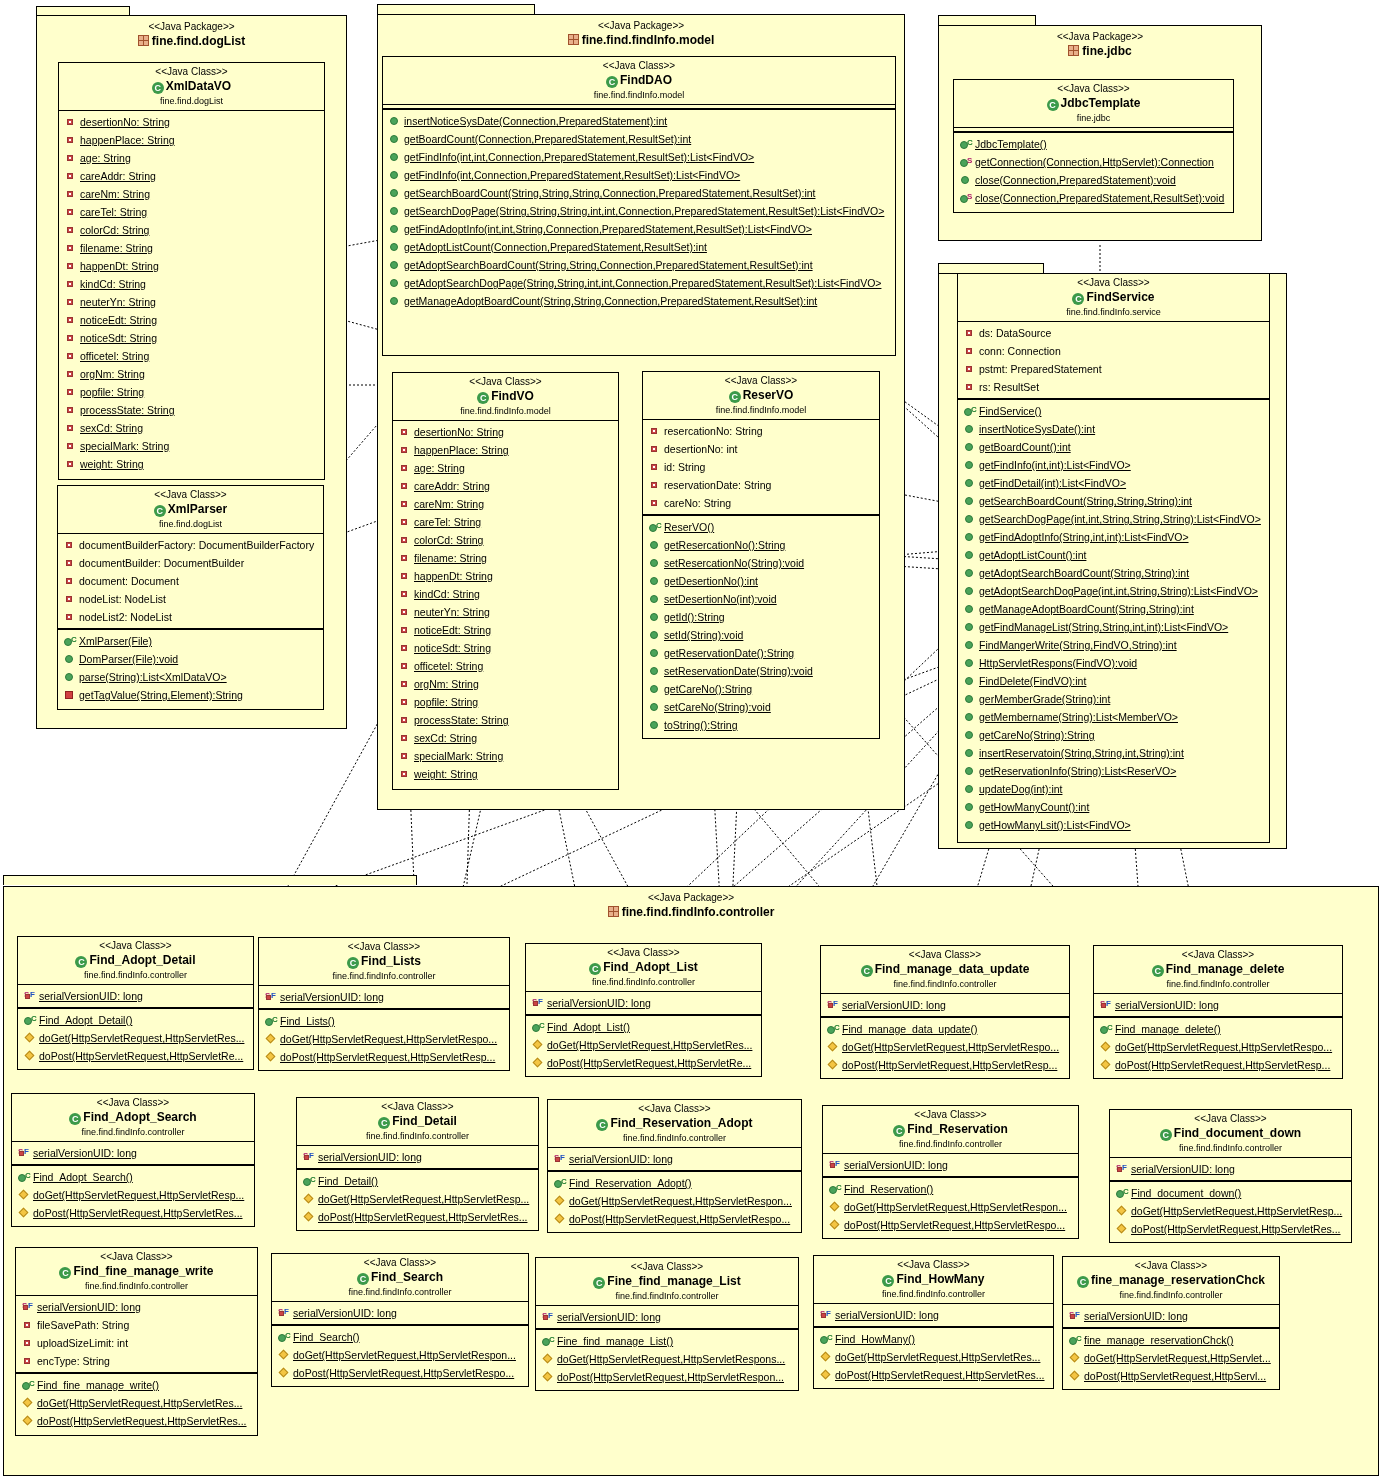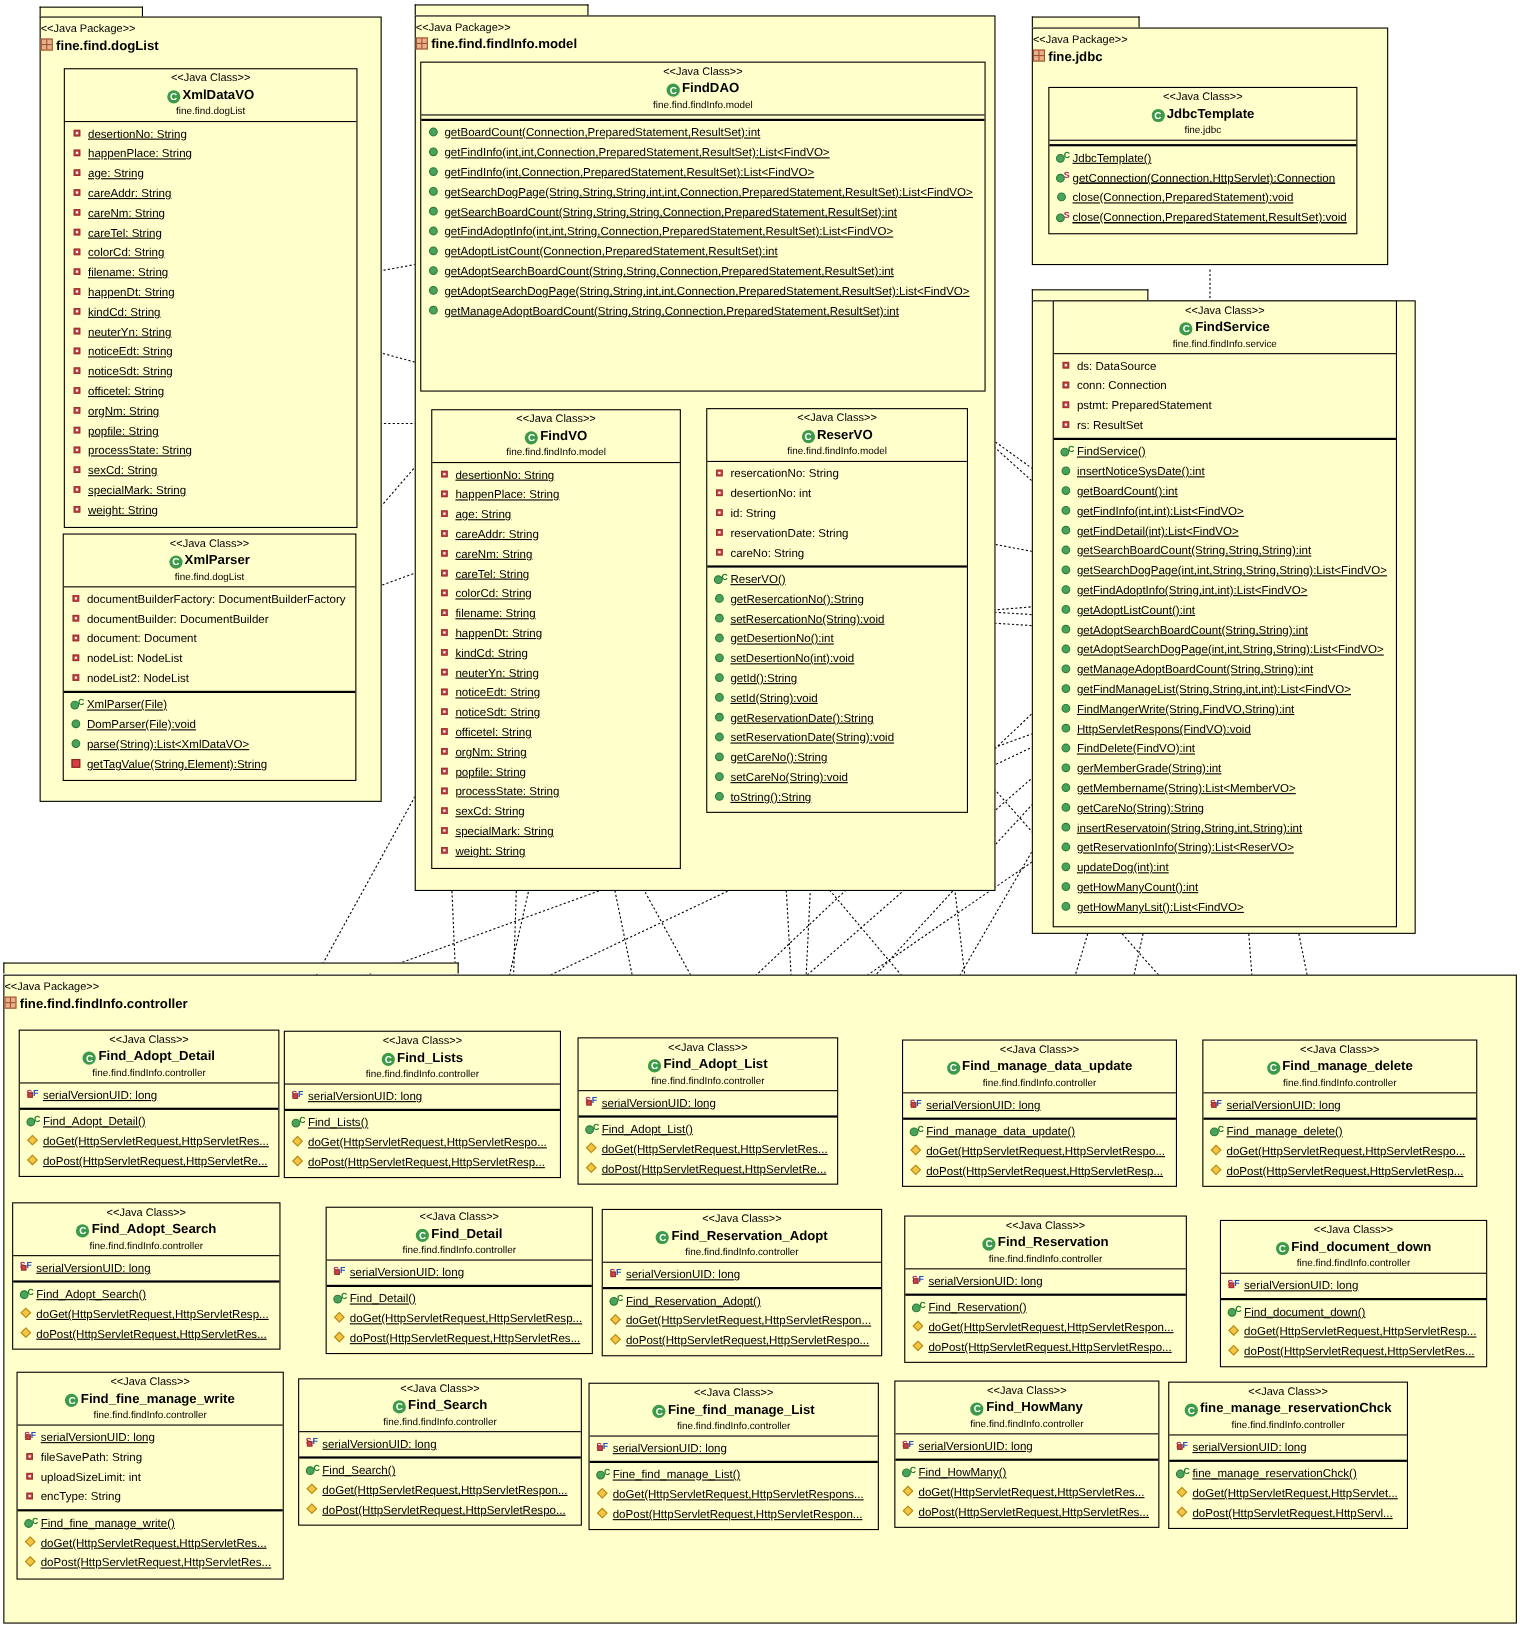--- a/index.html
+++ b/index.html
@@ -1,20 +1,20 @@
 <!DOCTYPE html>
 <html><head>
 <meta charset="utf-8">
 <style>
   html, body { margin:0; padding:0; background:#ffffff; }
   body { width:1382px; height:1479px; position:relative; overflow:hidden;
          font-family:"Liberation Sans", sans-serif; font-size:11px; color:#000; }
   .pkg { position:absolute; background:#ffffcc; border:1px solid #000; box-sizing:border-box; }
   .pkg-tab { position:absolute; background:#ffffcc; border:1px solid #000; border-bottom:none; box-sizing:border-box; height:10px; }
-  .pkg-head { text-align:left; padding-top:4px; }
+  .pkg-head { text-align:center; padding-top:4px; }
   .stereo { font-size:10px; line-height:13px; }
   .pkg-name { font-weight:bold; font-size:12px; line-height:16px; }
   .pkg-icon { display:inline-block; width:11px; height:11px; background:#e8b08a; border:1px solid #a0522d; box-sizing:border-box;
               vertical-align:-1px; margin-right:3px; position:relative; }
   .pkg-icon::before { content:""; position:absolute; left:4px; top:0; width:1px; height:100%; background:#a0522d; }
   .pkg-icon::after { content:""; position:absolute; top:4px; left:0; height:1px; width:100%; background:#a0522d; }
   .cls { position:absolute; background:#ffffcc; border:1px solid #000; box-sizing:border-box; }
   .cls-head { text-align:center; padding:2px 0 3px 0; border-bottom:1px solid #000; }
   .cls-name { font-weight:bold; font-size:12px; line-height:17px; white-space:nowrap; }
   .cls-pkg { font-size:9px; line-height:12px; }
@@ -149,25 +149,26 @@
 </div>
 
 <div class="cls" id="FindDAO" style="left:382px;top:56px;width:514px;height:300px;">
     <div class="cls-head">
       <div class="stereo">&lt;&lt;Java Class&gt;&gt;</div>
       <div class="cls-name"><span class="c-icon">C</span><span>FindDAO</span></div>
       <div class="cls-pkg">fine.find.findInfo.model</div>
     </div>
     <div class="sect empty"></div>
     <div class="sect">
+      <div class="row"><span class="mk mk-pub"></span><span>insertNoticeSysDate(Connection,PreparedStatement):int</span></div>
       <div class="row"><span class="mk mk-pub"></span><span>getBoardCount(Connection,PreparedStatement,ResultSet):int</span></div>
       <div class="row"><span class="mk mk-pub"></span><span>getFindInfo(int,int,Connection,PreparedStatement,ResultSet):List&lt;FindVO&gt;</span></div>
       <div class="row"><span class="mk mk-pub"></span><span>getFindInfo(int,Connection,PreparedStatement,ResultSet):List&lt;FindVO&gt;</span></div>
+      <div class="row"><span class="mk mk-pub"></span><span>getSearchBoardCount(String,String,String,Connection,PreparedStatement,ResultSet):int</span></div>
       <div class="row"><span class="mk mk-pub"></span><span>getSearchDogPage(String,String,String,int,int,Connection,PreparedStatement,ResultSet):List&lt;FindVO&gt;</span></div>
-      <div class="row"><span class="mk mk-pub"></span><span>getSearchBoardCount(String,String,String,Connection,PreparedStatement,ResultSet):int</span></div>
       <div class="row"><span class="mk mk-pub"></span><span>getFindAdoptInfo(int,int,String,Connection,PreparedStatement,ResultSet):List&lt;FindVO&gt;</span></div>
       <div class="row"><span class="mk mk-pub"></span><span>getAdoptListCount(Connection,PreparedStatement,ResultSet):int</span></div>
       <div class="row"><span class="mk mk-pub"></span><span>getAdoptSearchBoardCount(String,String,Connection,PreparedStatement,ResultSet):int</span></div>
       <div class="row"><span class="mk mk-pub"></span><span>getAdoptSearchDogPage(String,String,int,int,Connection,PreparedStatement,ResultSet):List&lt;FindVO&gt;</span></div>
       <div class="row"><span class="mk mk-pub"></span><span>getManageAdoptBoardCount(String,String,Connection,PreparedStatement,ResultSet):int</span></div>
     </div>
   </div>
 <div class="cls" id="FindVO" style="left:392px;top:372px;width:227px;height:418px;">
     <div class="cls-head">
       <div class="stereo">&lt;&lt;Java Class&gt;&gt;</div>

